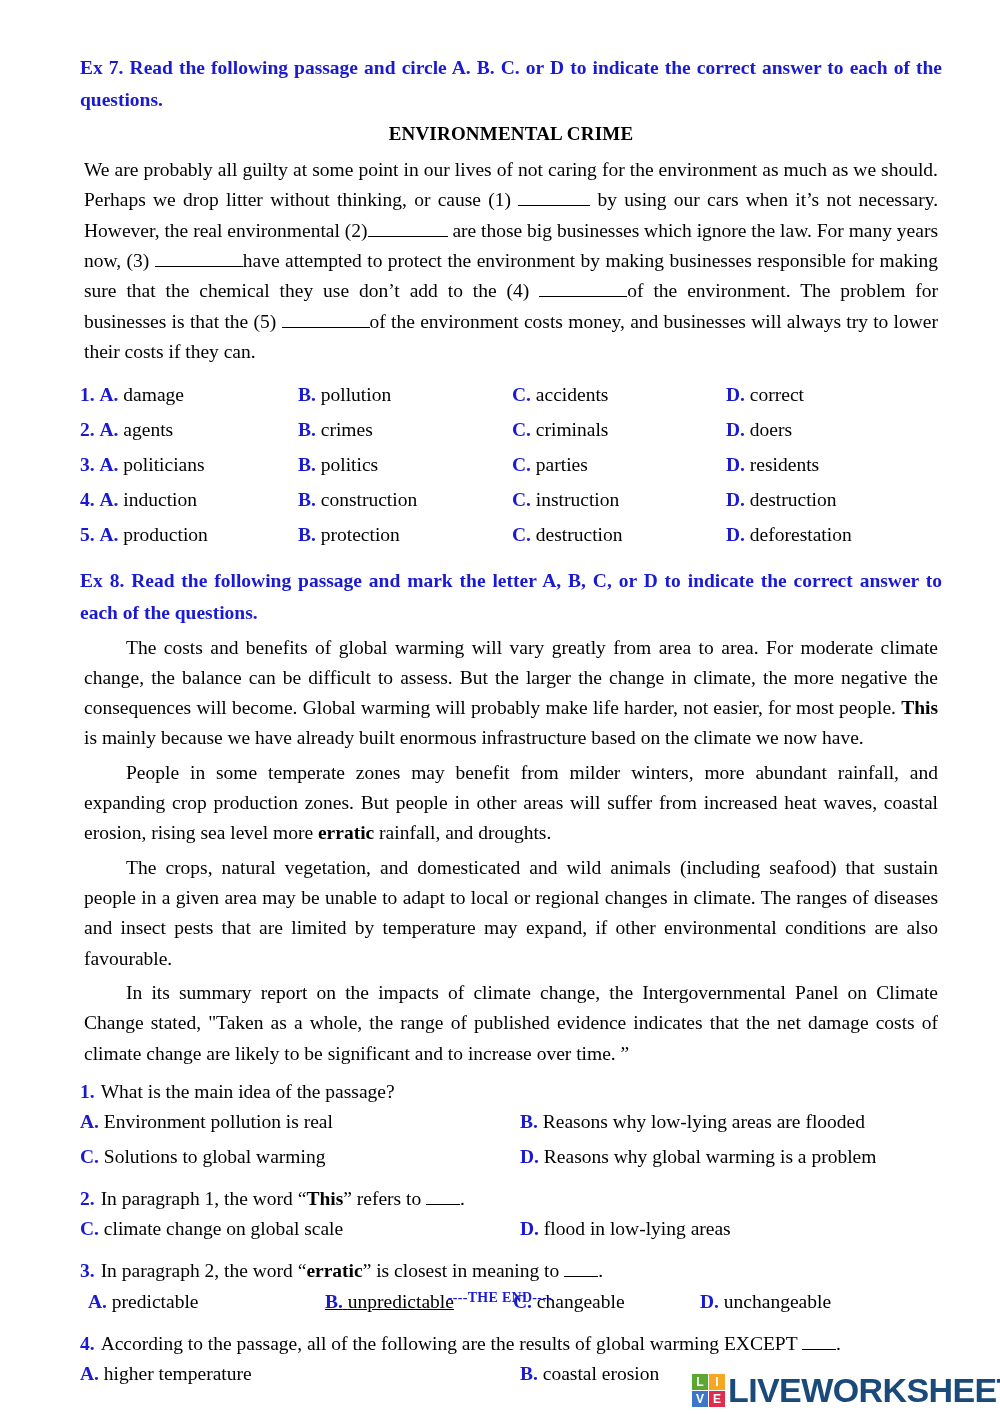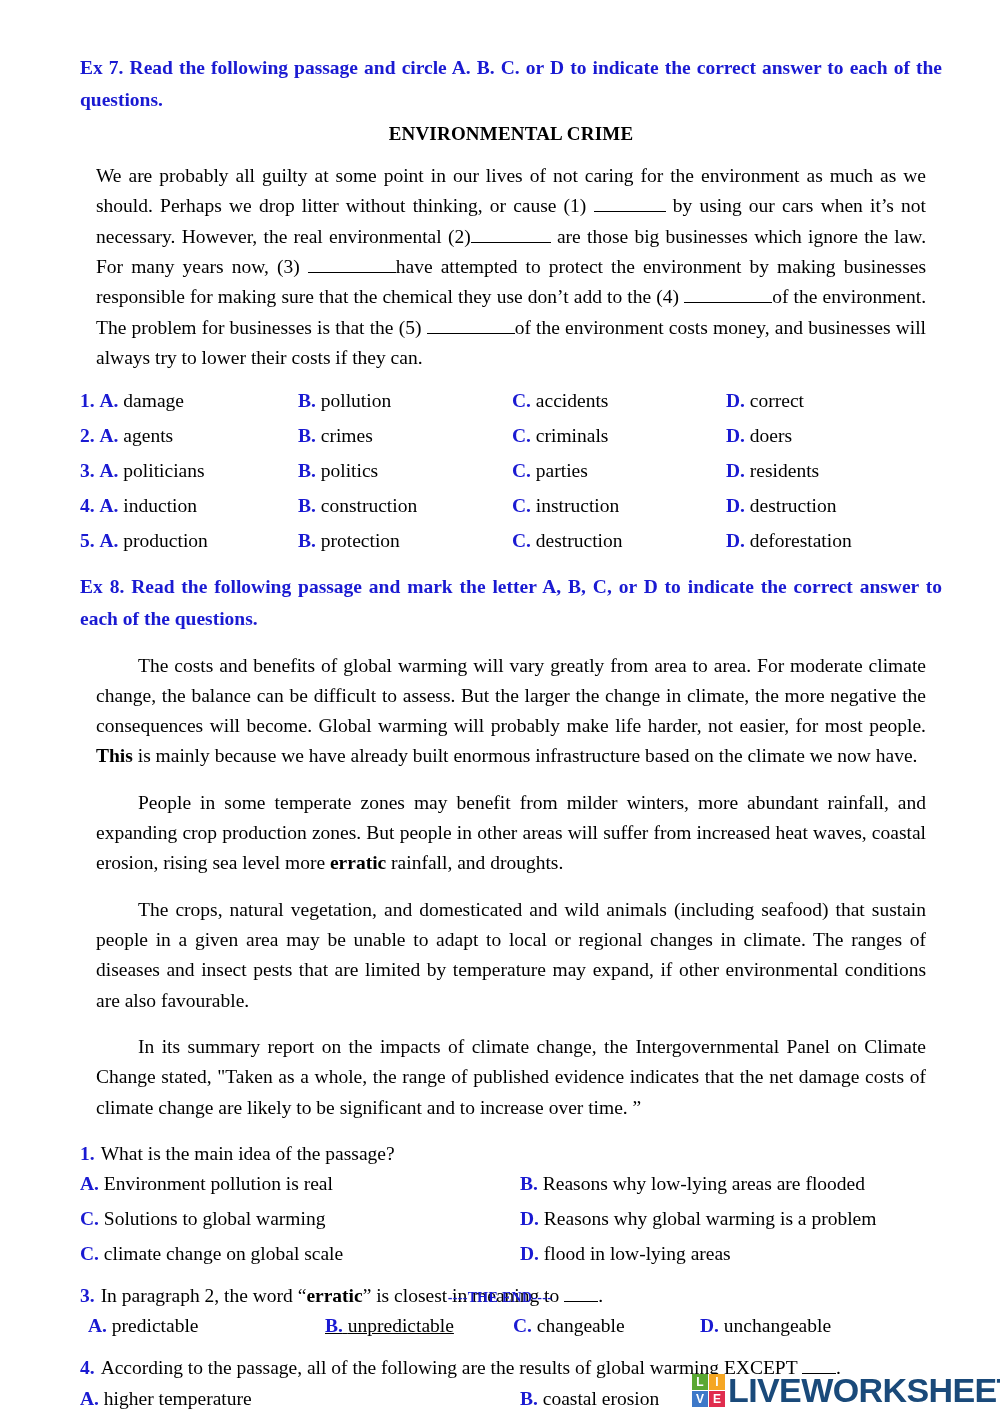--- a/index.html
+++ b/index.html
@@ -49,21 +49,21 @@
 
   
   .passage {
     font-size: 19.5px;
     line-height: 1.555;
     text-align: justify;
     text-justify: inter-word;
     margin: 0;
     color: #000;
   }
-  .passage p { margin: 16px; }
+  .passage p { margin: 4px; }
   .passage p.indent { text-indent: 42px; }
   .blank-s { display: inline-block; border-bottom: 1.4px solid #000; width: 72px; vertical-align: baseline; }
   .blank-m { display: inline-block; border-bottom: 1.4px solid #000; width: 80px; vertical-align: baseline; }
   .blank-l { display: inline-block; border-bottom: 1.4px solid #000; width: 88px; vertical-align: baseline; }
   b.bw { font-weight: bold; }
 
   
   .opt-grid {
     margin-top: 17px;
     margin-bottom: 6px;
@@ -238,20 +238,23 @@
     </div>
     <div class="ans-row">
       <div class="ans-cell a0"><span class="lbl">A.</span> <span>Environment pollution is real</span></div>
       <div class="ans-cell a1"><span class="lbl">B.</span> <span>Reasons why low-lying areas are flooded</span></div>
     </div>
     <div class="ans-row">
       <div class="ans-cell a0"><span class="lbl">C.</span> <span>Solutions to global warming</span></div>
       <div class="ans-cell a1"><span class="lbl">D.</span> <span>Reasons why global warming is a problem</span></div>
     </div>
 
+    <div class="q-line">
+      <span class="q-num">2.</span><span>In paragraph 1, the word “</span><b class="bw">This</b><span>” refers to</span> <span class="q-inline-blank"></span><span>.</span>
+    </div>
     <div class="ans-row">
       <div class="ans-cell a0"><span class="lbl">C.</span> <span>climate change on global scale</span></div>
       <div class="ans-cell a1"><span class="lbl">D.</span> <span>flood in low-lying areas</span></div>
     </div>
 
     <div class="q-line">
       <span class="q-num">3.</span><span>In paragraph 2, the word “</span><b class="bw">erratic</b><span>” is closest in meaning to</span> <span class="q-inline-blank"></span><span>.</span>
     </div>
     <div class="ans-row">
       <div class="ans-cell b0"><span class="lbl">A.</span> <span>predictable</span></div>

